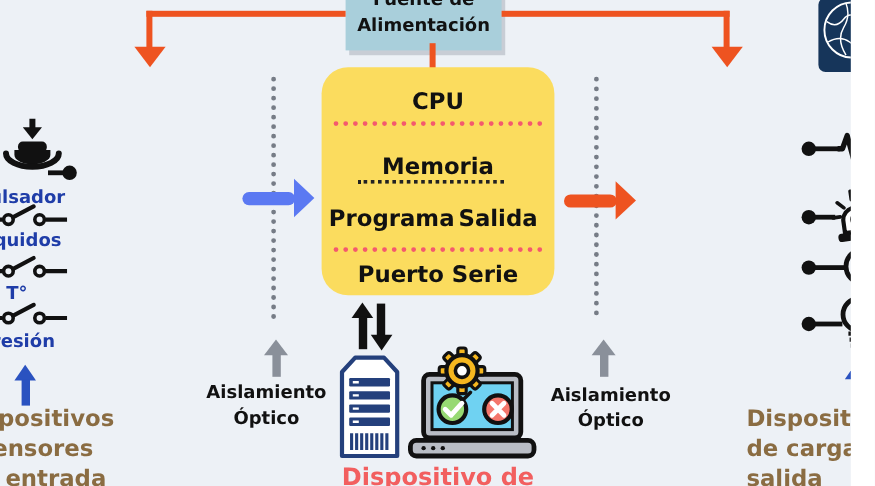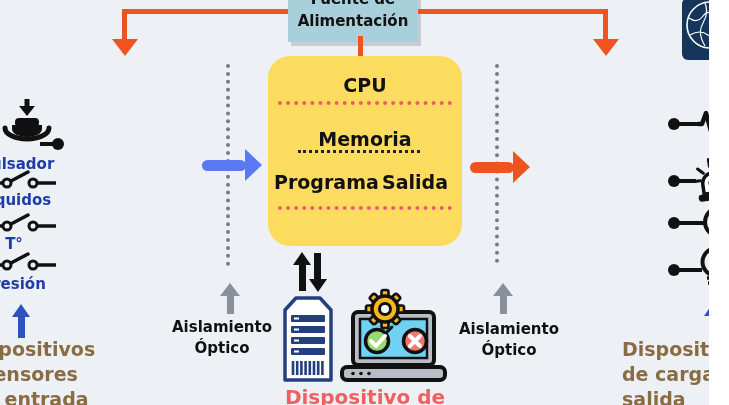--- a/index.html
+++ b/index.html
@@ -72,20 +72,21 @@
   <div class="abs cpu-box" style="left:268px;top:56px;width:194px;height:190px;">
     <div class="abs ctr" style="top:18px;">CPU</div>
     <div class="abs red-dotline" style="left:10px;right:10px;top:45px;"></div>
     <div class="abs ctr" style="top:72px;">Memoria</div>
     <div class="abs blk-dotline" style="left:30px;width:122px;top:94px;"></div>
     <div class="abs row" style="top:115px;">
       <span>Programa</span>
       <span>Salida</span>
     </div>
     <div class="abs red-dotline" style="left:10px;right:10px;top:150px;"></div>
+    <div class="abs ctr" style="top:162px;">Puerto Serie</div>
   </div>
 
   <div class="abs hshaft" style="left:202px;top:160px;width:44px;background:var(--arrow-blue,#5b79f2);"></div>
   <div class="abs tri right-blue" style="left:245px;top:149px;"></div>
 
   <div class="abs hshaft" style="left:470px;top:162px;width:44px;background:var(--orange,#ee5320);"></div>
   <div class="abs tri right-orange" style="left:513px;top:151px;"></div>
 
   <div class="abs tri up-gray" style="left:220px;top:283px;"></div>
   <div class="abs" style="left:227px;top:295px;width:7px;height:19px;background:var(--gray-arrow,#8a909a);"></div>

